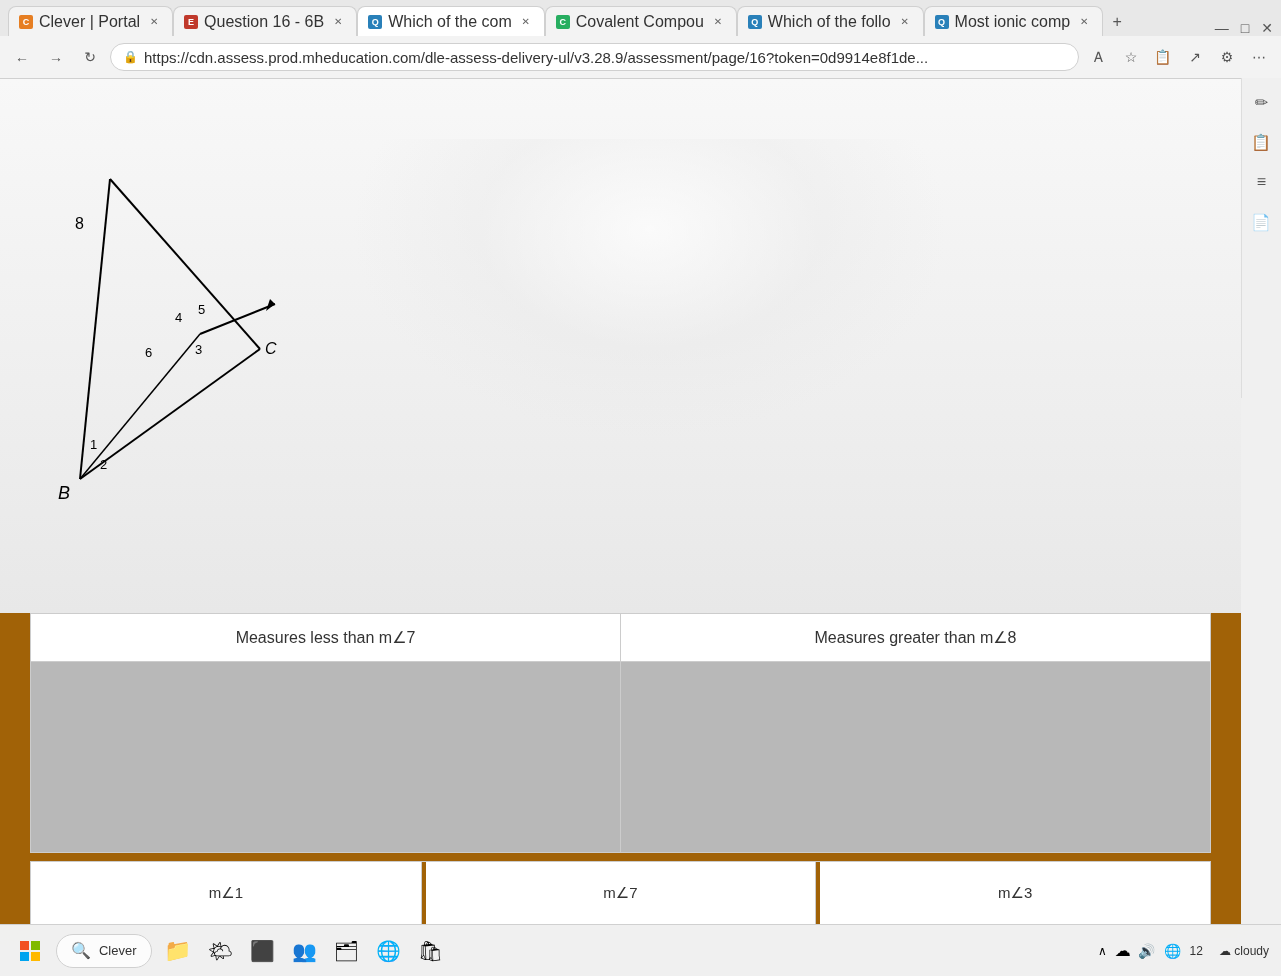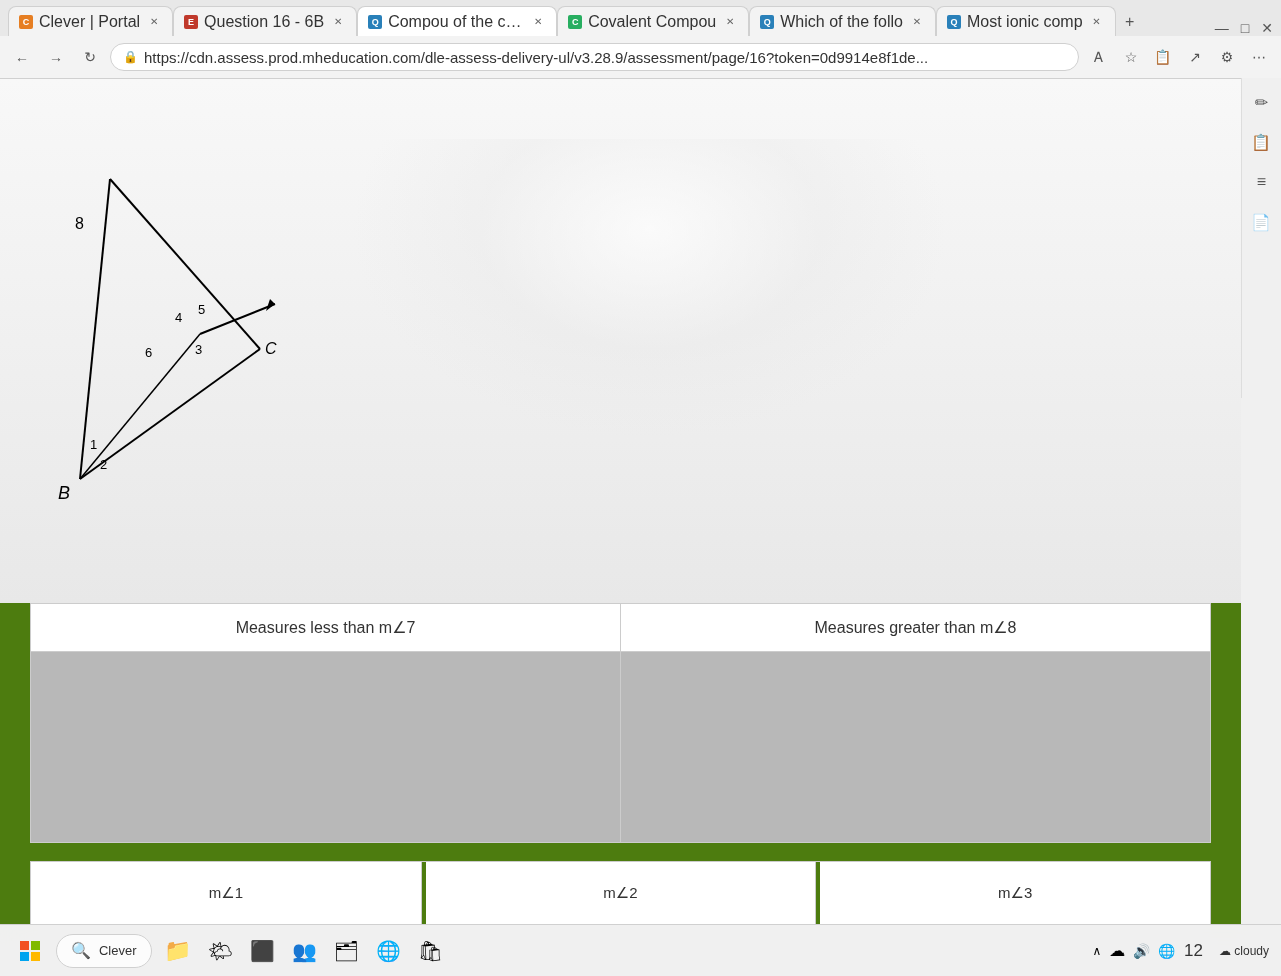--- a/index.html
+++ b/index.html
@@ -209,21 +209,21 @@
     
     .diagram-area {
       flex: 1;
       position: relative;
       background: linear-gradient(180deg, #f8f8f8 0%, #f0f0f0 50%, #e8e8e8 100%);
       min-height: 420px;
     }
 
     
     .answer-section {
-      background: #4d7c0f;
+      background: #a16207;
       padding: 0;
     }
 
     .drop-zones-container {
       display: flex;
       border: 1px solid #ccc;
       margin: 0 30px;
     }
 
     .drop-zone {
@@ -245,21 +245,21 @@
     }
 
     .drop-zone-body {
       background: #b8b8b8;
       min-height: 190px;
     }
 
     
     .choices-row {
       display: flex;
-      margin: 18px 30px 0;
+      margin: 8px 30px 0;
       gap: 4px;
       border: 1px solid #ccc;
     }
 
     .choice-item {
       flex: 1;
       padding: 22px 10px;
       background: #fff;
       border-right: 1px solid #ccc;
       text-align: center;
@@ -361,21 +361,21 @@
           <span class="tab-label">Clever | Portal</span>
           <span class="tab-close">✕</span>
         </div>
         <div class="tab">
           <div class="tab-favicon" style="background: rgb(192, 57, 43); display: flex; align-items: center; justify-content: center; color: white; font-size: 9px; font-weight: bold;">E</div>
           <span class="tab-label">Question 16 - 6B</span>
           <span class="tab-close">✕</span>
         </div>
         <div class="tab active">
           <div class="tab-favicon" style="background: rgb(41, 128, 185); display: flex; align-items: center; justify-content: center; color: white; font-size: 9px; font-weight: bold;">Q</div>
-          <span class="tab-label">Compou of the com</span>
+          <span class="tab-label">Which of the com</span>
           <span class="tab-close">✕</span>
         </div>
         <div class="tab">
           <div class="tab-favicon" style="background: rgb(39, 174, 96); display: flex; align-items: center; justify-content: center; color: white; font-size: 9px; font-weight: bold;">C</div>
           <span class="tab-label">Covalent Compou</span>
           <span class="tab-close">✕</span>
         </div>
         <div class="tab">
           <div class="tab-favicon" style="background: rgb(41, 128, 185); display: flex; align-items: center; justify-content: center; color: white; font-size: 9px; font-weight: bold;">Q</div>
           <span class="tab-label">Which of the follo</span>
@@ -465,21 +465,21 @@
       <div class="drop-zone">
         <div class="drop-zone-header">
           <span>Measures greater than m∠8</span>
         </div>
         <div class="drop-zone-body"></div>
       </div>
     </div>
 
     <div class="choices-row" id="choices-container">
     <div class="choice-item">m∠1</div>
-        <div class="choice-item">m∠2</div>
+        <div class="choice-item">m∠7</div>
         <div class="choice-item">m∠3</div>
       </div>
 
   </div>
 </div>
 
 <div class="right-sidebar-icons">
   <div class="sidebar-icon">✏</div>
   <div class="sidebar-icon">📋</div>
   <div class="sidebar-icon">≡</div>
@@ -509,19 +509,19 @@
     <div class="taskbar-app" style="font-size:20px;">🗂</div>
     <div class="taskbar-app" style="font-size:20px;">🌐</div>
     <div class="taskbar-app" style="font-size:20px;">🛍</div>
   </div>
 
   <div class="taskbar-system">
     <span style="font-size:12px;cursor:pointer;">∧</span>
     <span style="font-size:16px;">☁</span>
     <span style="font-size:14px;cursor:pointer;">🔊</span>
     <span style="font-size:14px;cursor:pointer;">🌐</span>
-    <span style="font-size:17px;color:#333;">12</span>
+    <span style="font-size:12px;color:#333;">12</span>
     <span style="font-size:12px;color:#333;margin-left:8px;">
       <span>☁</span>
       <span> <span>cloudy</span></span>
     </span>
   </div>
 </div>
 
 </body></html>

